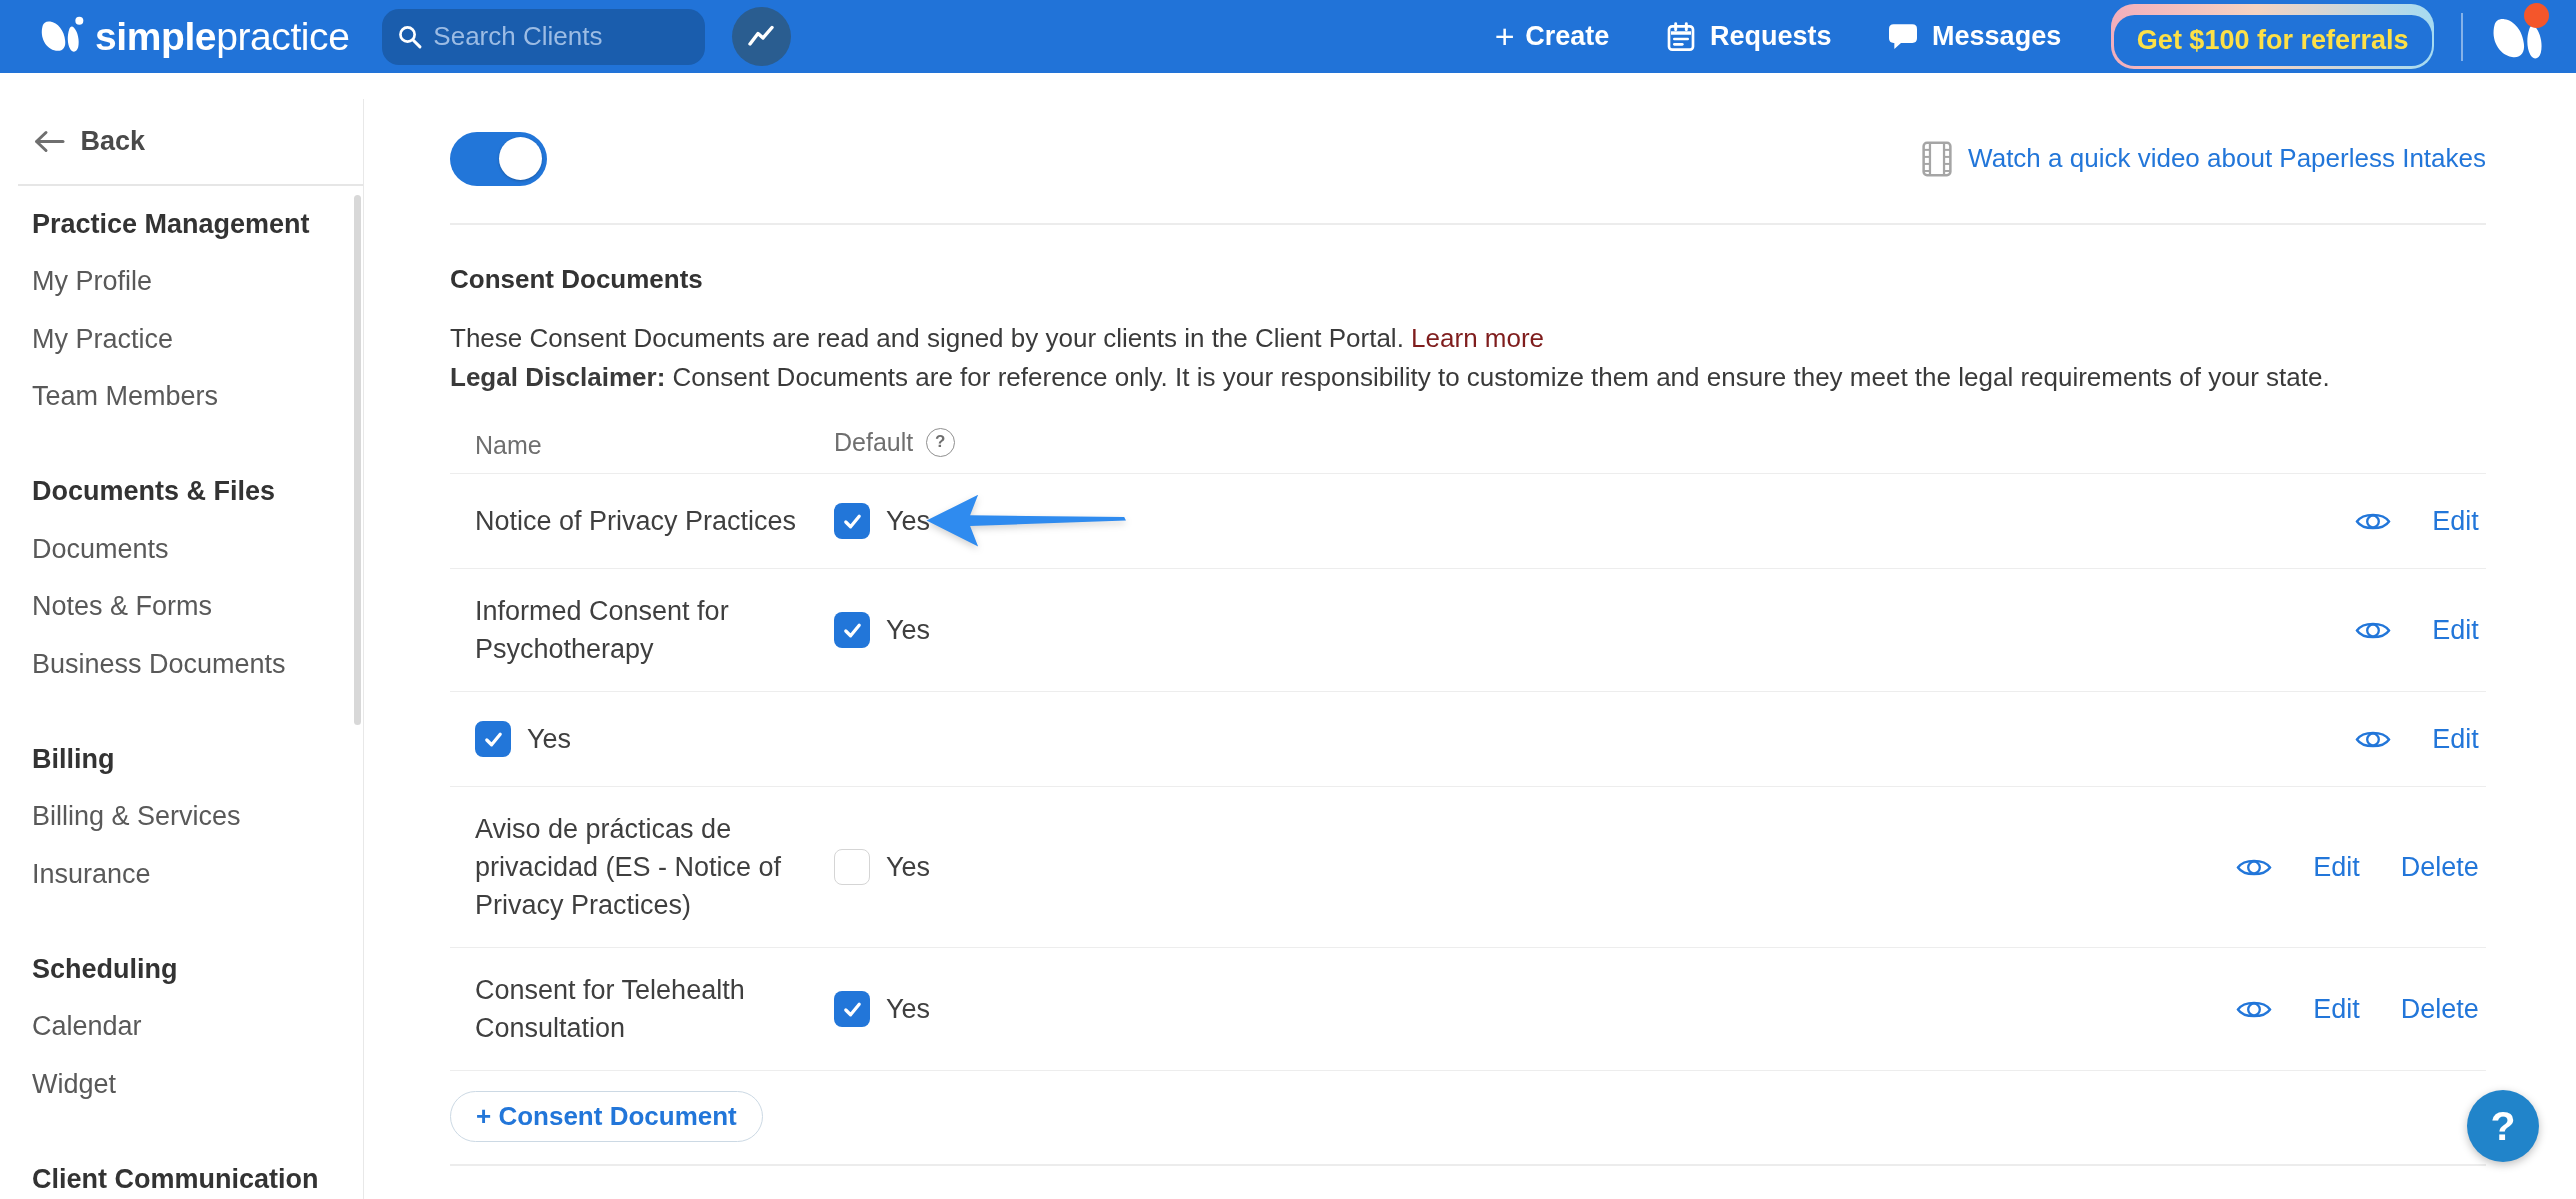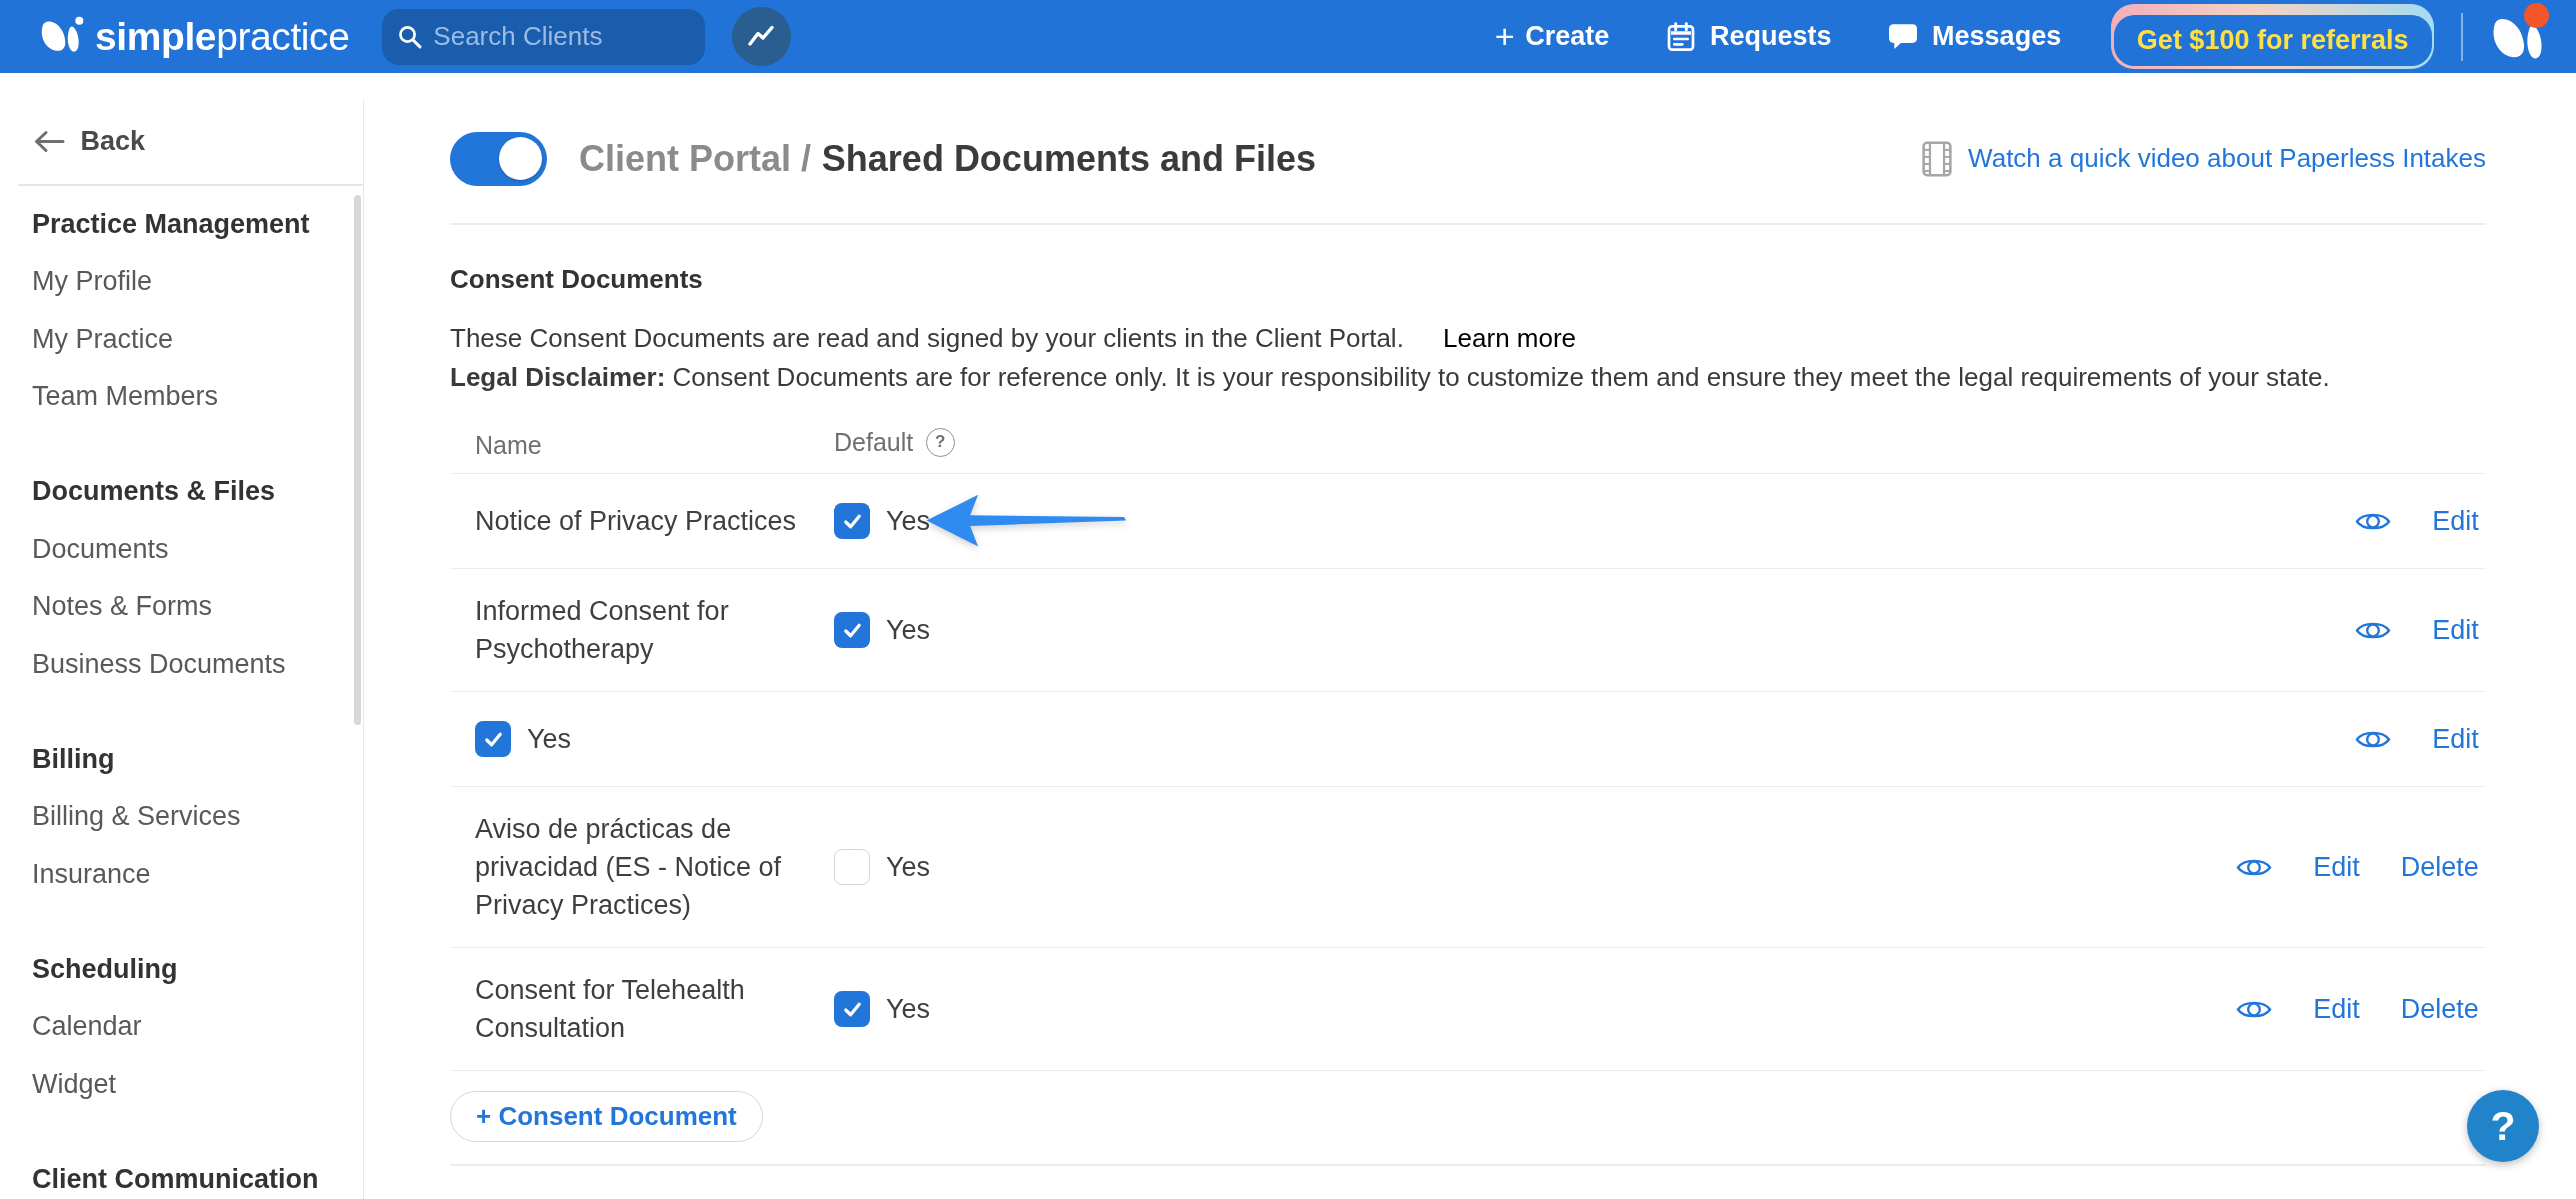--- a/index.html
+++ b/index.html
@@ -64,21 +64,21 @@
   .video-link svg { margin-right:14.4px; }
   .video-link span { color:#2276d9; font-size:26px; }
   .header-divider { position:absolute; left:85px; right:90px; top:124px; height:1.8px; background:#ececec; }
 
   .consent { position:absolute; left:85px; right:90px; top:151px; }
   .consent h2 { margin-top:10.8px; font-size:26px; font-weight:700; color:#333; line-height:36px; }
   .desc { font-size:26px; color:#3a3a3a; line-height:36px; }
   .desc.first { margin-top:23px; }
   .desc.second { margin-top:3.6px; }
   .desc b { font-weight:700; }
-  .learn { color:#000000; cursor:pointer;margin-left:32px; }
+  .learn { color:#7f1d1d; cursor:pointer; }
 
   .thead { position:relative; margin-top:36px; height:43px; border-bottom:1.8px solid #ededed;
            font-size:25px; color:#6f6f6f; }
   .col-name { position:absolute; left:25px; top:0; }
   .col-default { position:absolute; left:384px; top:-3.6px; display:flex; align-items:flex-end; }
   .qmark { margin-left:12.6px; width:29px; height:29px; border-radius:50%; border:1.8px solid #8f8f8f;
            color:#6f6f6f; font-size:17px; font-weight:700; display:inline-flex; align-items:center;
            justify-content:center; cursor:pointer; }
 
   .row { display:flex; align-items:center; min-height:95px; padding:23px 7.2px 23px 25px;
@@ -203,23 +203,20 @@
         <div class="side-header">Client Communication</div>
       </nav>
     <div class="side-scrollbar"></div>
   </aside>
 
   <main class="main">
     <div class="page-header">
       <span class="toggle">
           <span class="knob"></span>
         </span>
-      <h1 class="page-title">
-        <span class="title-gray">Client Portal /</span><span class="title-dark">Shared Documents and Files</span>
-      </h1>
       <a class="video-link">
         <svg width="34" height="38" viewBox="0 0 24 27">
           <rect x="2.5" y="2" width="19" height="23" rx="2.4" stroke="#a5a5a5" stroke-width="1.8" fill="none"></rect>
           <line x1="7" y1="2" x2="7" y2="25" stroke="#a5a5a5" stroke-width="1.6"></line>
           <line x1="17" y1="2" x2="17" y2="25" stroke="#a5a5a5" stroke-width="1.6"></line>
           <line x1="2.5" y1="7" x2="7" y2="7" stroke="#a5a5a5" stroke-width="1.4"></line>
           <line x1="2.5" y1="12" x2="7" y2="12" stroke="#a5a5a5" stroke-width="1.4"></line>
           <line x1="2.5" y1="17" x2="7" y2="17" stroke="#a5a5a5" stroke-width="1.4"></line>
           <line x1="2.5" y1="22" x2="7" y2="22" stroke="#a5a5a5" stroke-width="1.4"></line>
           <line x1="17" y1="7" x2="21.5" y2="7" stroke="#a5a5a5" stroke-width="1.4"></line>

